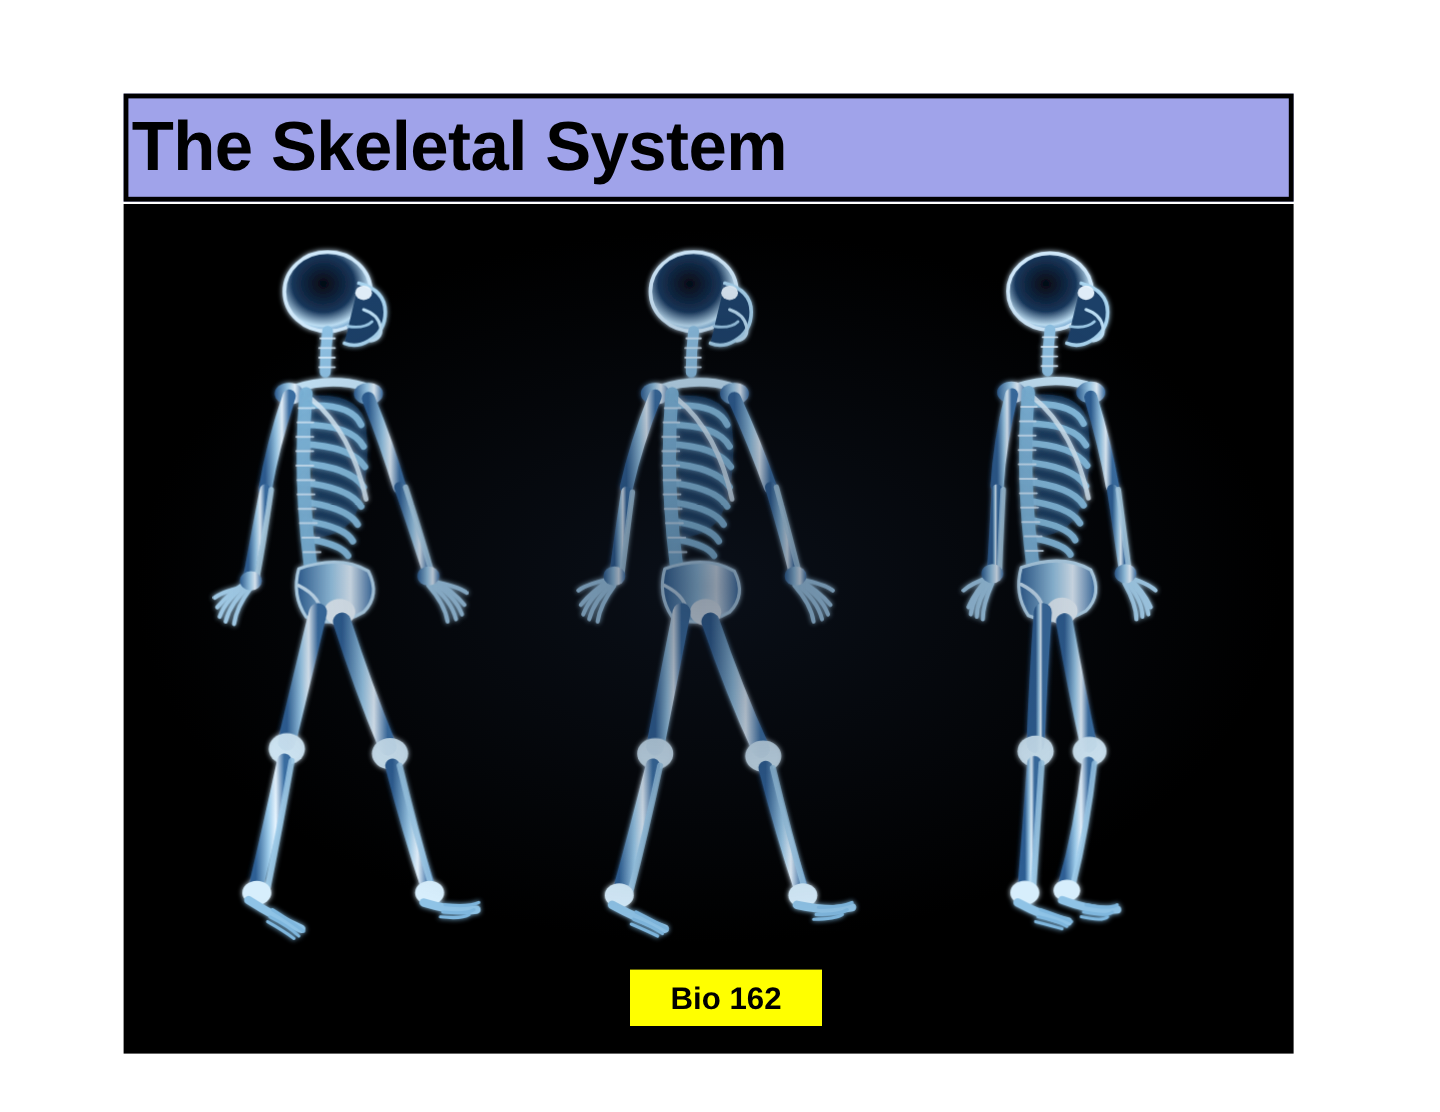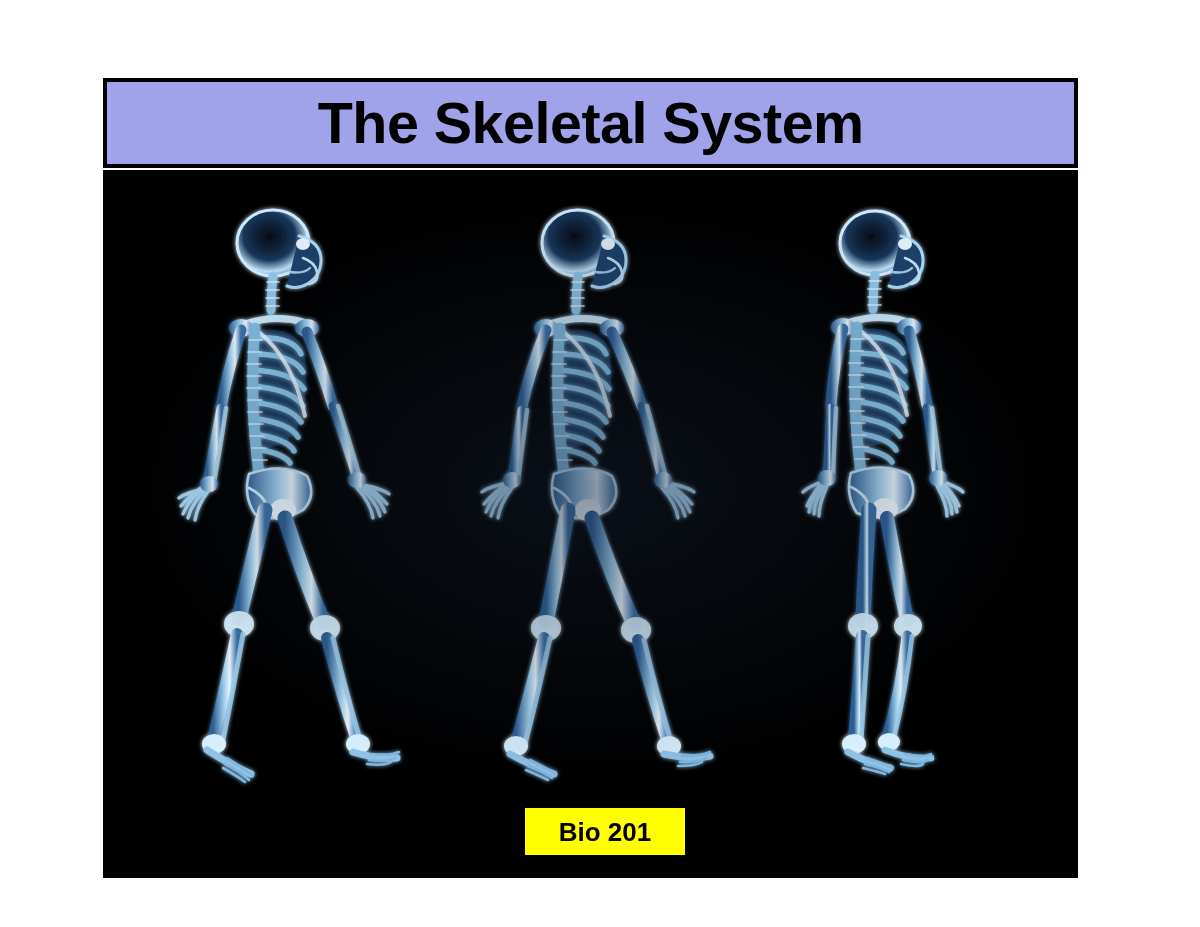--- a/index.html
+++ b/index.html
@@ -28,21 +28,21 @@
     position: absolute;
     left: 103px;
     top: 78px;
     width: 975px;
     height: 90px;
     box-sizing: border-box;
     background: #A0A3EA;
     border: 4px solid #000000;
     display: flex;
     align-items: center;
-    justify-content: center;
+    justify-content: flex-start;
   }
   #title-text {
     font-family: "Liberation Sans", sans-serif;
     font-weight: bold;
     font-size: 58px;
     line-height: 1;
     color: #000000;
     letter-spacing: -0.5px;
     white-space: nowrap;
     transform: scaleX(0.99);
@@ -495,18 +495,18 @@
           <g stroke="#7FB7DE" stroke-width="2.6" fill="none">
             <path d="M142 566 q20 4 26 0"></path>
             <path d="M140 572 q20 4 24 0"></path>
             <path d="M138 576 q18 4 22 0"></path>
           </g>
         </g>
       </svg>
     </div>
 
     <div id="course-label">
-      <span id="course-label-text">Bio 201</span>
+      <span id="course-label-text">Bio 162</span>
     </div>
 
   </div>
 
 </div>
 
 </body></html>

